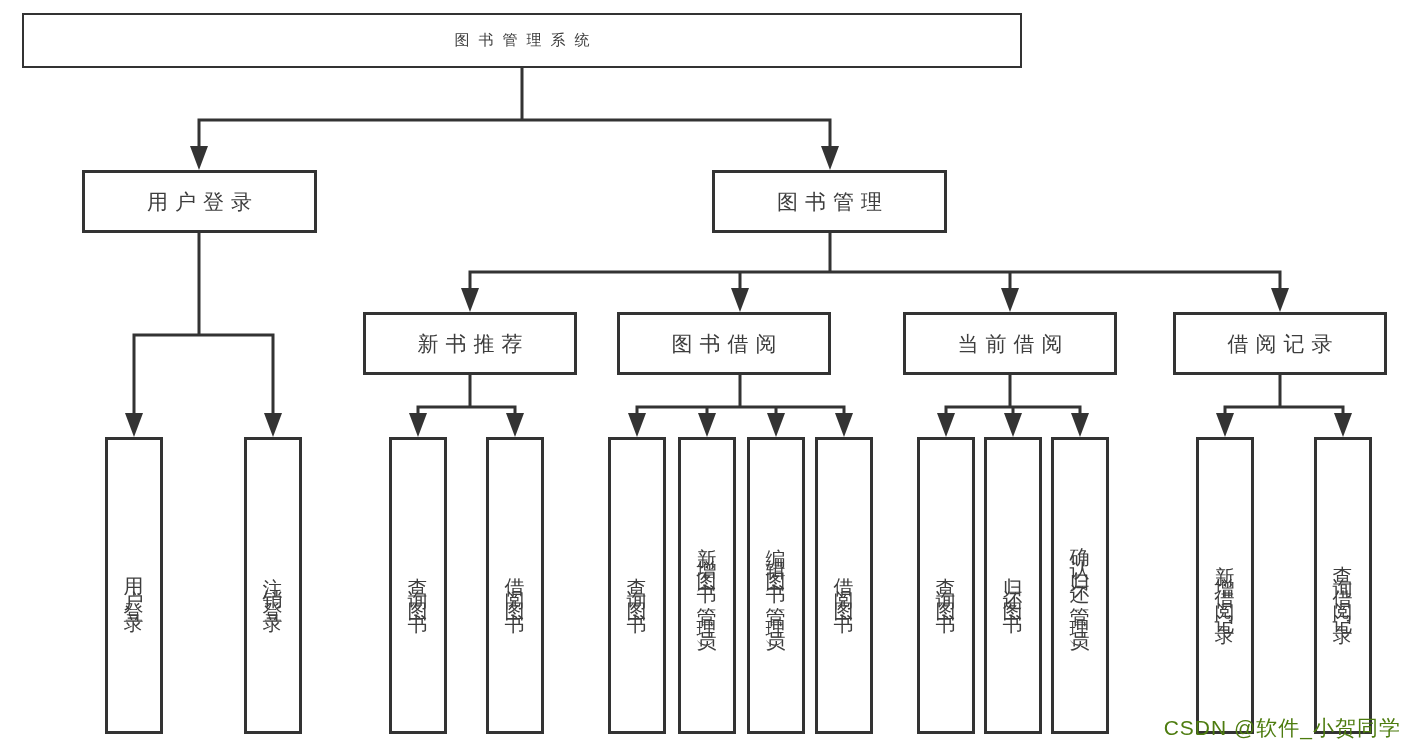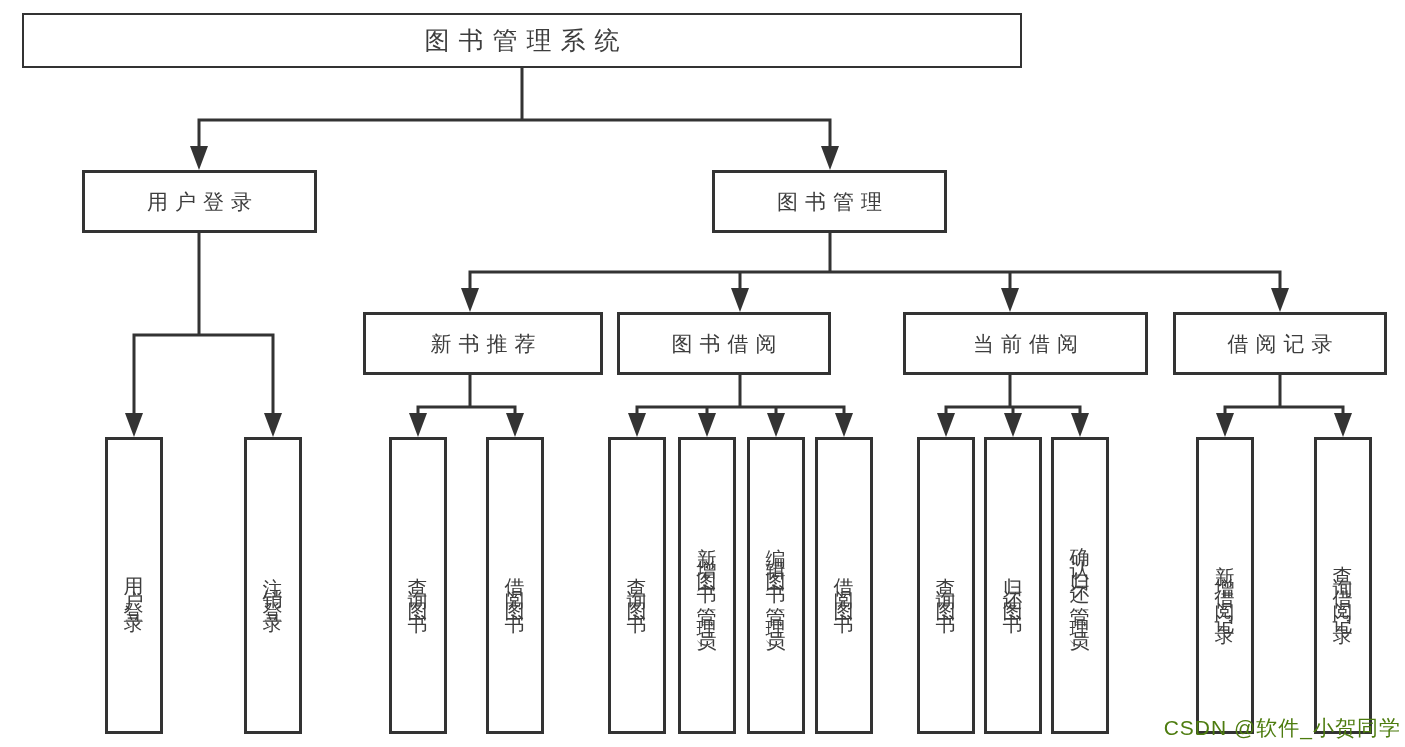--- a/index.html
+++ b/index.html
@@ -26,21 +26,21 @@
     justify-content: center;
     color: #3d3d3d;
   }
   .hlabel {
     font-size: 21px;
     letter-spacing: 7px;
     text-indent: 7px;
     white-space: nowrap;
   }
   .root-label {
-    font-size: 25px;
+    font-size: 15px;
     letter-spacing: 9px;
     text-indent: 9px;
     white-space: nowrap;
     text-align: right;
   }
   .leaf {
     width: 58px;
     height: 297px;
   }
   .vlabel {
@@ -110,27 +110,27 @@
     <span class="root-label">图书管理系统</span>
   </div>
 
   <div class="box" style="left:82px; top:170px; width:235px; height:63px;">
     <span class="hlabel">用户登录</span>
   </div>
   <div class="box" style="left:712px; top:170px; width:235px; height:63px;">
     <span class="hlabel">图书管理</span>
   </div>
 
-  <div class="box" style="left:363px; top:312px; width:240px; height:63px;">
+  <div class="box" style="left:363px; top:312px; width:214px; height:63px;">
     <span class="hlabel">新书推荐</span>
   </div>
   <div class="box" style="left:617px; top:312px; width:214px; height:63px;">
     <span class="hlabel">图书借阅</span>
   </div>
-  <div class="box" style="left:903px; top:312px; width:245px; height:63px;">
+  <div class="box" style="left:903px; top:312px; width:214px; height:63px;">
     <span class="hlabel">当前借阅</span>
   </div>
   <div class="box" style="left:1173px; top:312px; width:214px; height:63px;">
     <span class="hlabel">借阅记录</span>
   </div>
 
   <div class="box leaf" style="left:105px; top:437px;">
     <span class="vlabel">用户登录</span>
   </div>
   <div class="box leaf" style="left:244px; top:437px;">

